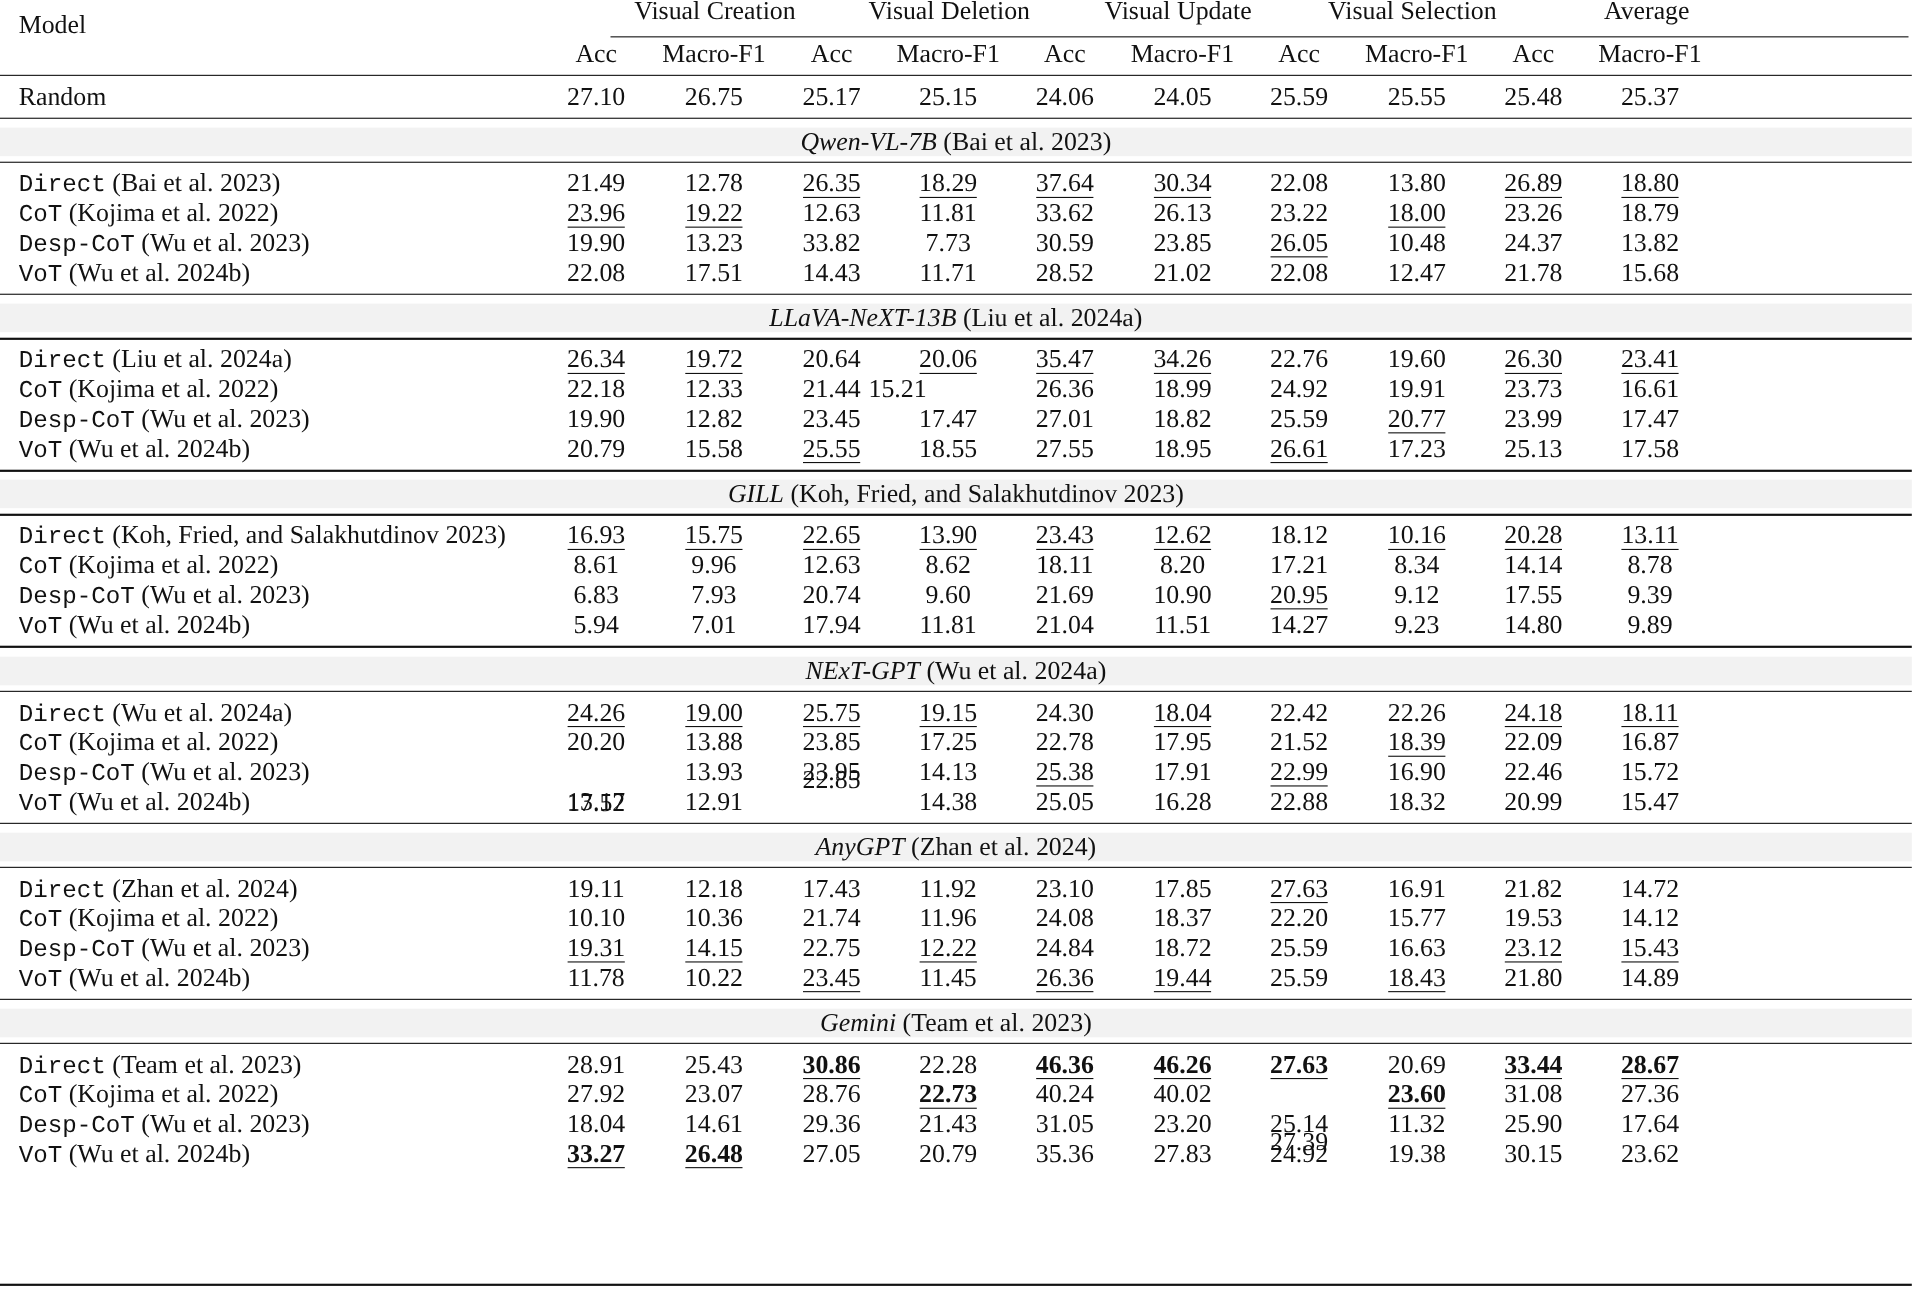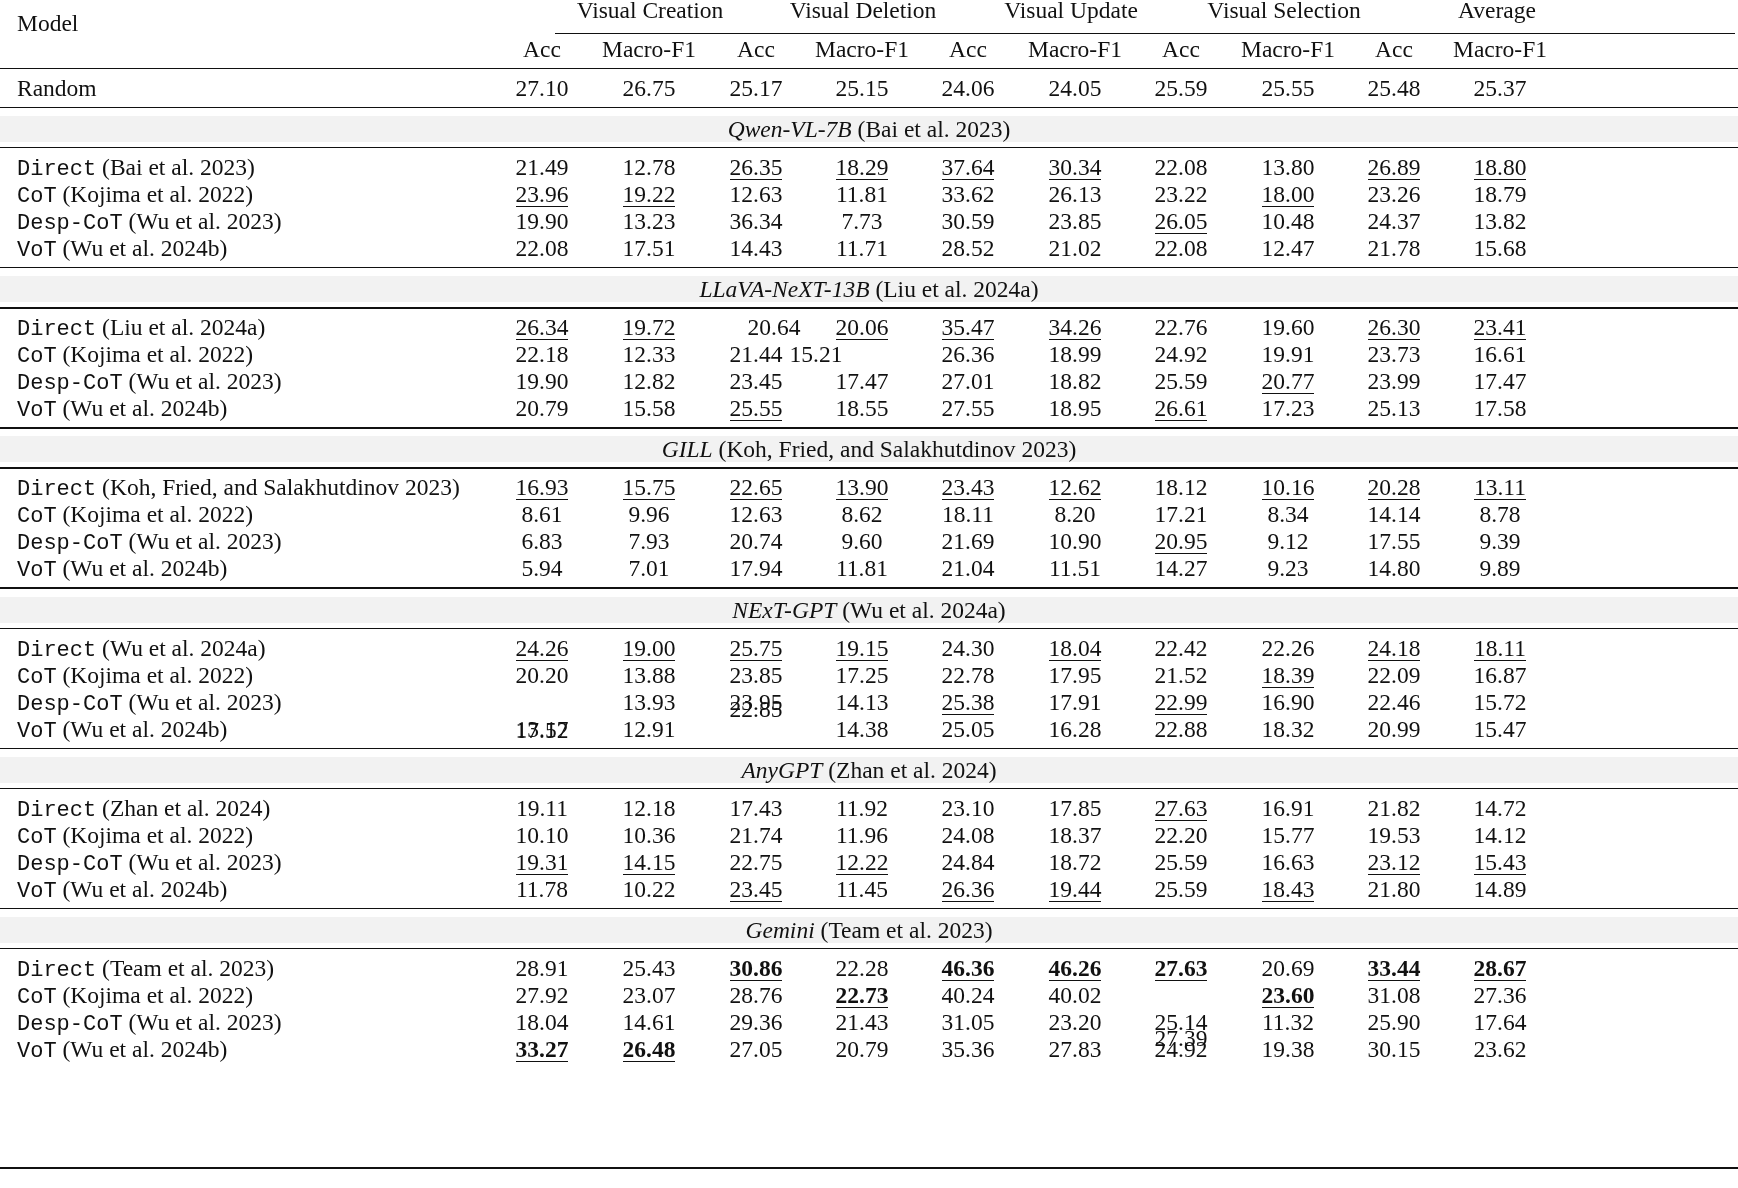--- a/index.html
+++ b/index.html
@@ -90,21 +90,21 @@
         <div class="num" style="left: 807px; top: 180px;"><span>11.81</span></div>
         <div class="num" style="left: 913px; top: 180px;"><span>33.62</span></div>
         <div class="num" style="left: 1020px; top: 180px;"><span>26.13</span></div>
         <div class="num" style="left: 1126px; top: 180px;"><span>23.22</span></div>
         <div class="num" style="left: 1233px; top: 180px;"><span class="u">18.00</span></div>
         <div class="num" style="left: 1339px; top: 180px;"><span>23.26</span></div>
         <div class="num" style="left: 1445px; top: 180px;"><span>18.79</span></div>
         <div class="modelcell" style="top: 207px;"><span class="mono">Desp-CoT</span> <span>(Wu et al. 2023)</span></div>
         <div class="num" style="left: 487px; top: 207px;"><span>19.90</span></div>
         <div class="num" style="left: 594px; top: 207px;"><span>13.23</span></div>
-        <div class="num" style="left: 701px; top: 207px;"><span>36.34</span></div>
+        <div class="num" style="left: 701px; top: 207px;"><span>33.82</span></div>
         <div class="num" style="left: 807px; top: 207px;"><span>7.73</span></div>
         <div class="num" style="left: 913px; top: 207px;"><span>30.59</span></div>
         <div class="num" style="left: 1020px; top: 207px;"><span>23.85</span></div>
         <div class="num" style="left: 1126px; top: 207px;"><span class="u">26.05</span></div>
         <div class="num" style="left: 1233px; top: 207px;"><span>10.48</span></div>
         <div class="num" style="left: 1339px; top: 207px;"><span>24.37</span></div>
         <div class="num" style="left: 1445px; top: 207px;"><span>13.82</span></div>
         <div class="modelcell" style="top: 234px;"><span class="mono">VoT</span> <span>(Wu et al. 2024b)</span></div>
         <div class="num" style="left: 487px; top: 234px;"><span>22.08</span></div>
         <div class="num" style="left: 594px; top: 234px;"><span>17.51</span></div>
@@ -118,21 +118,21 @@
         <div class="num" style="left: 1445px; top: 234px;"><span>15.68</span></div>
         <div class="rule thin" style="top: 267px;"></div>
       </div>
       <div>
         <div class="band" style="top: 276.2px; background: rgb(242, 242, 242);"></div>
         <div class="grouptitle" style="top: 275.2px;"><i>LLaVA-NeXT-13B</i> <span>(Liu et al. 2024a)</span></div>
         <div class="rule thin" style="top: 307.2px;"></div>
         <div class="modelcell" style="top: 313.2px;"><span class="mono">Direct</span> <span>(Liu et al. 2024a)</span></div>
         <div class="num" style="left: 487px; top: 313.2px;"><span class="u">26.34</span></div>
         <div class="num" style="left: 594px; top: 313.2px;"><span class="u">19.72</span></div>
-        <div class="num" style="left: 719px; top: 313.2px;"><span>20.64</span></div>
+        <div class="num" style="left: 701px; top: 313.2px;"><span>20.64</span></div>
         <div class="num" style="left: 807px; top: 313.2px;"><span class="u">20.06</span></div>
         <div class="num" style="left: 913px; top: 313.2px;"><span class="u">35.47</span></div>
         <div class="num" style="left: 1020px; top: 313.2px;"><span class="u">34.26</span></div>
         <div class="num" style="left: 1126px; top: 313.2px;"><span>22.76</span></div>
         <div class="num" style="left: 1233px; top: 313.2px;"><span>19.60</span></div>
         <div class="num" style="left: 1339px; top: 313.2px;"><span class="u">26.30</span></div>
         <div class="num" style="left: 1445px; top: 313.2px;"><span class="u">23.41</span></div>
         <div class="modelcell" style="top: 340.2px;"><span class="mono">CoT</span> <span>(Kojima et al. 2022)</span></div>
         <div class="num" style="left: 487px; top: 340.2px;"><span>22.18</span></div>
         <div class="num" style="left: 594px; top: 340.2px;"><span>12.33</span></div>

